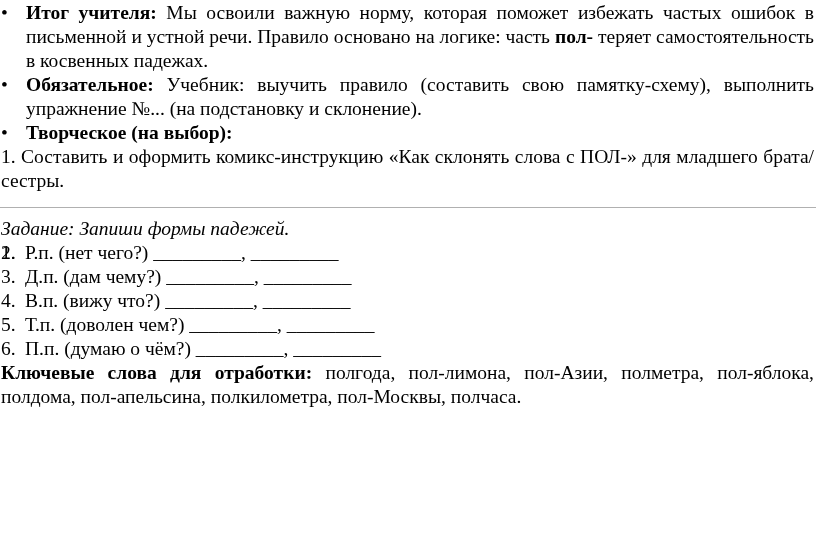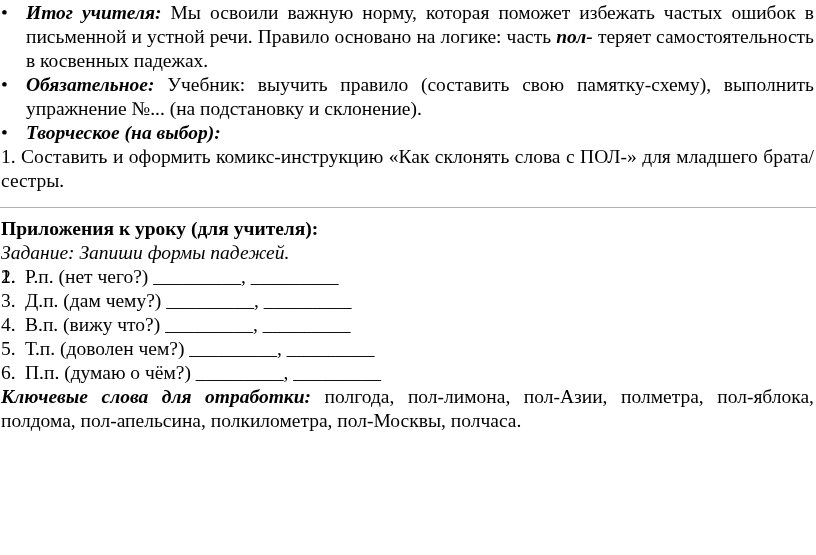--- a/index.html
+++ b/index.html
@@ -30,21 +30,21 @@
     .bullet-line {
       position: relative;
       padding-left: 25px;
     }
     .bullet-line .dot {
       position: absolute;
       left: 0;
       top: 0;
       width: 25px;
     }
-    b { font-weight: bold; font-style: italic; }
+    b { font-weight: bold; }
     .heading { font-weight: bold; }
     .italic { font-style: italic; }
     .separator {
       height: 1px;
       background: #b0b0b0;
       margin: 14px 0 9px -1px;
       width: 816px;
     }
     .num-item {
       position: relative;
@@ -79,21 +79,20 @@
   <p class="p bullet-line">
     <span class="dot">•</span><b>Творческое (на выбор):</b>
   </p>
 
   <p class="p">
     <span>1.</span><span> Составить и оформить комикс-инструкцию «Как склонять слова с ПОЛ-» для младшего брата/сестры.</span>
   </p>
 
   <div class="separator"></div>
 
-  <p class="p heading">Приложения к уроку (для учителя):</p>
   <p class="p italic">Задание: Запиши формы падежей.</p>
 
   <div class="ex-list">
     <p class="p num-item">
       <span class="num">1.</span><span class="blank"></span><span></span><span class="blank"></span>
     </p>
     <p class="p num-item">
       <span class="num">2.</span><span>Р.п. (нет чего?) </span><span class="blank">_________</span><span>, </span><span class="blank">_________</span>
     </p>
     <p class="p num-item">

